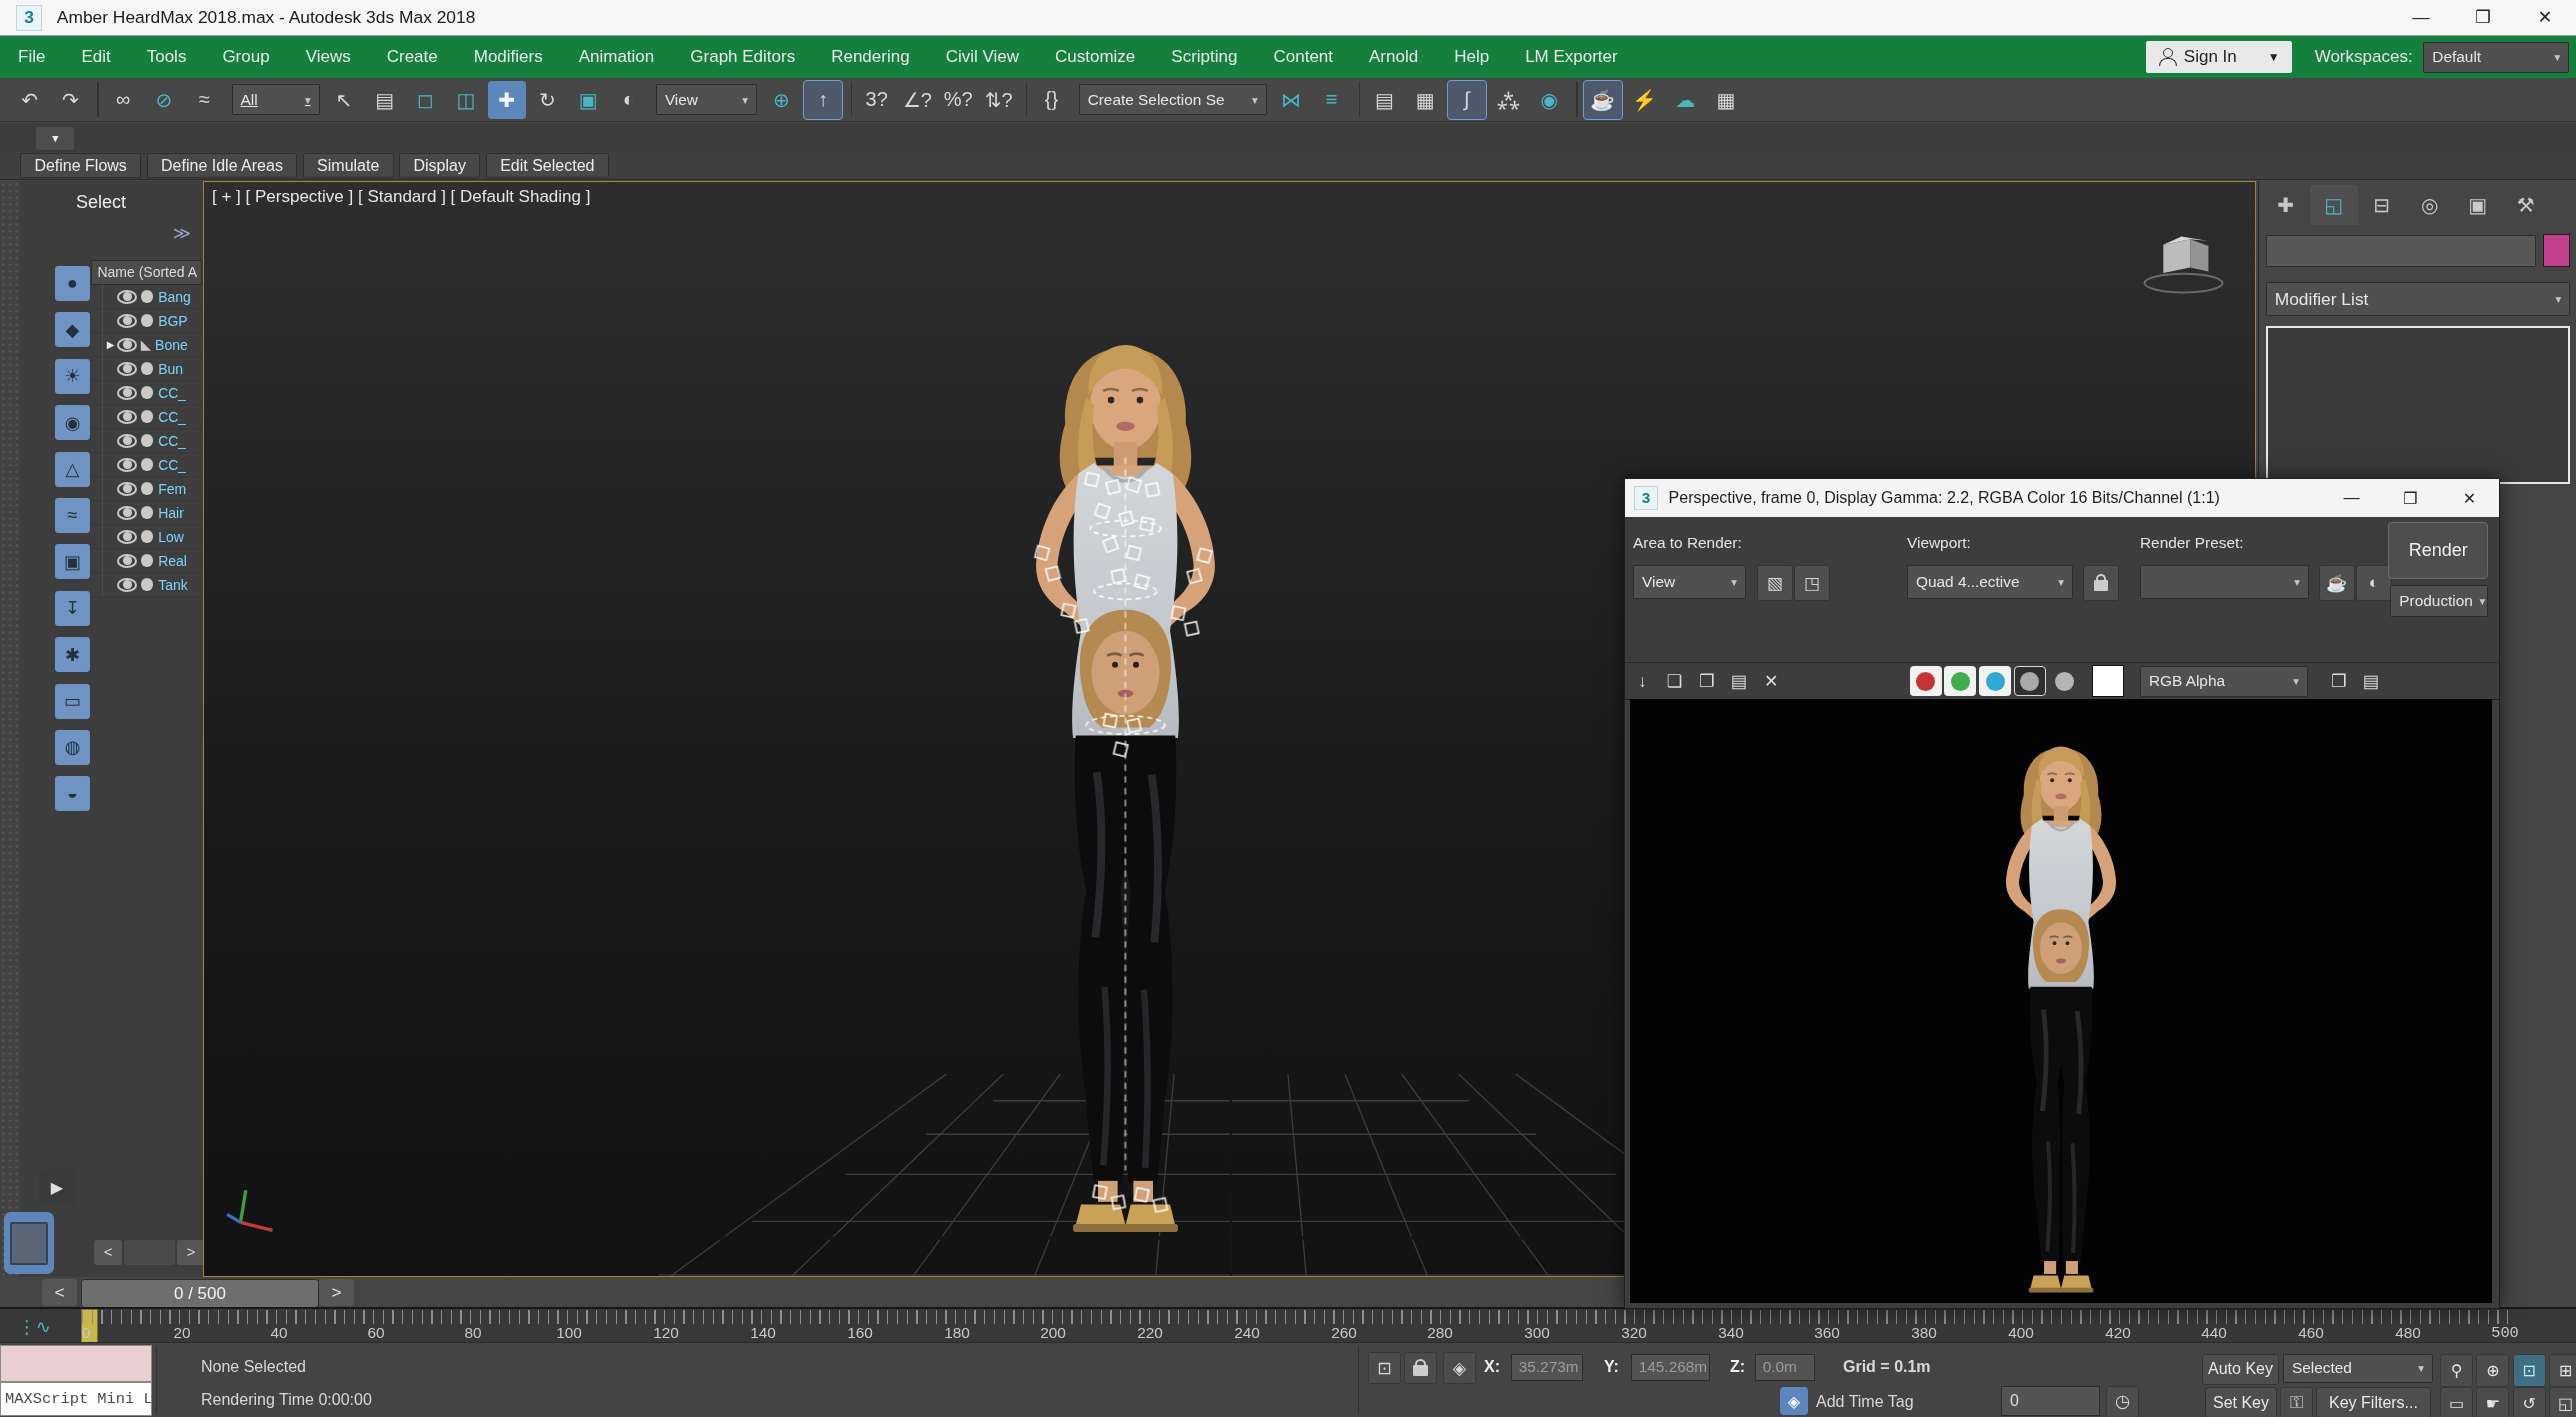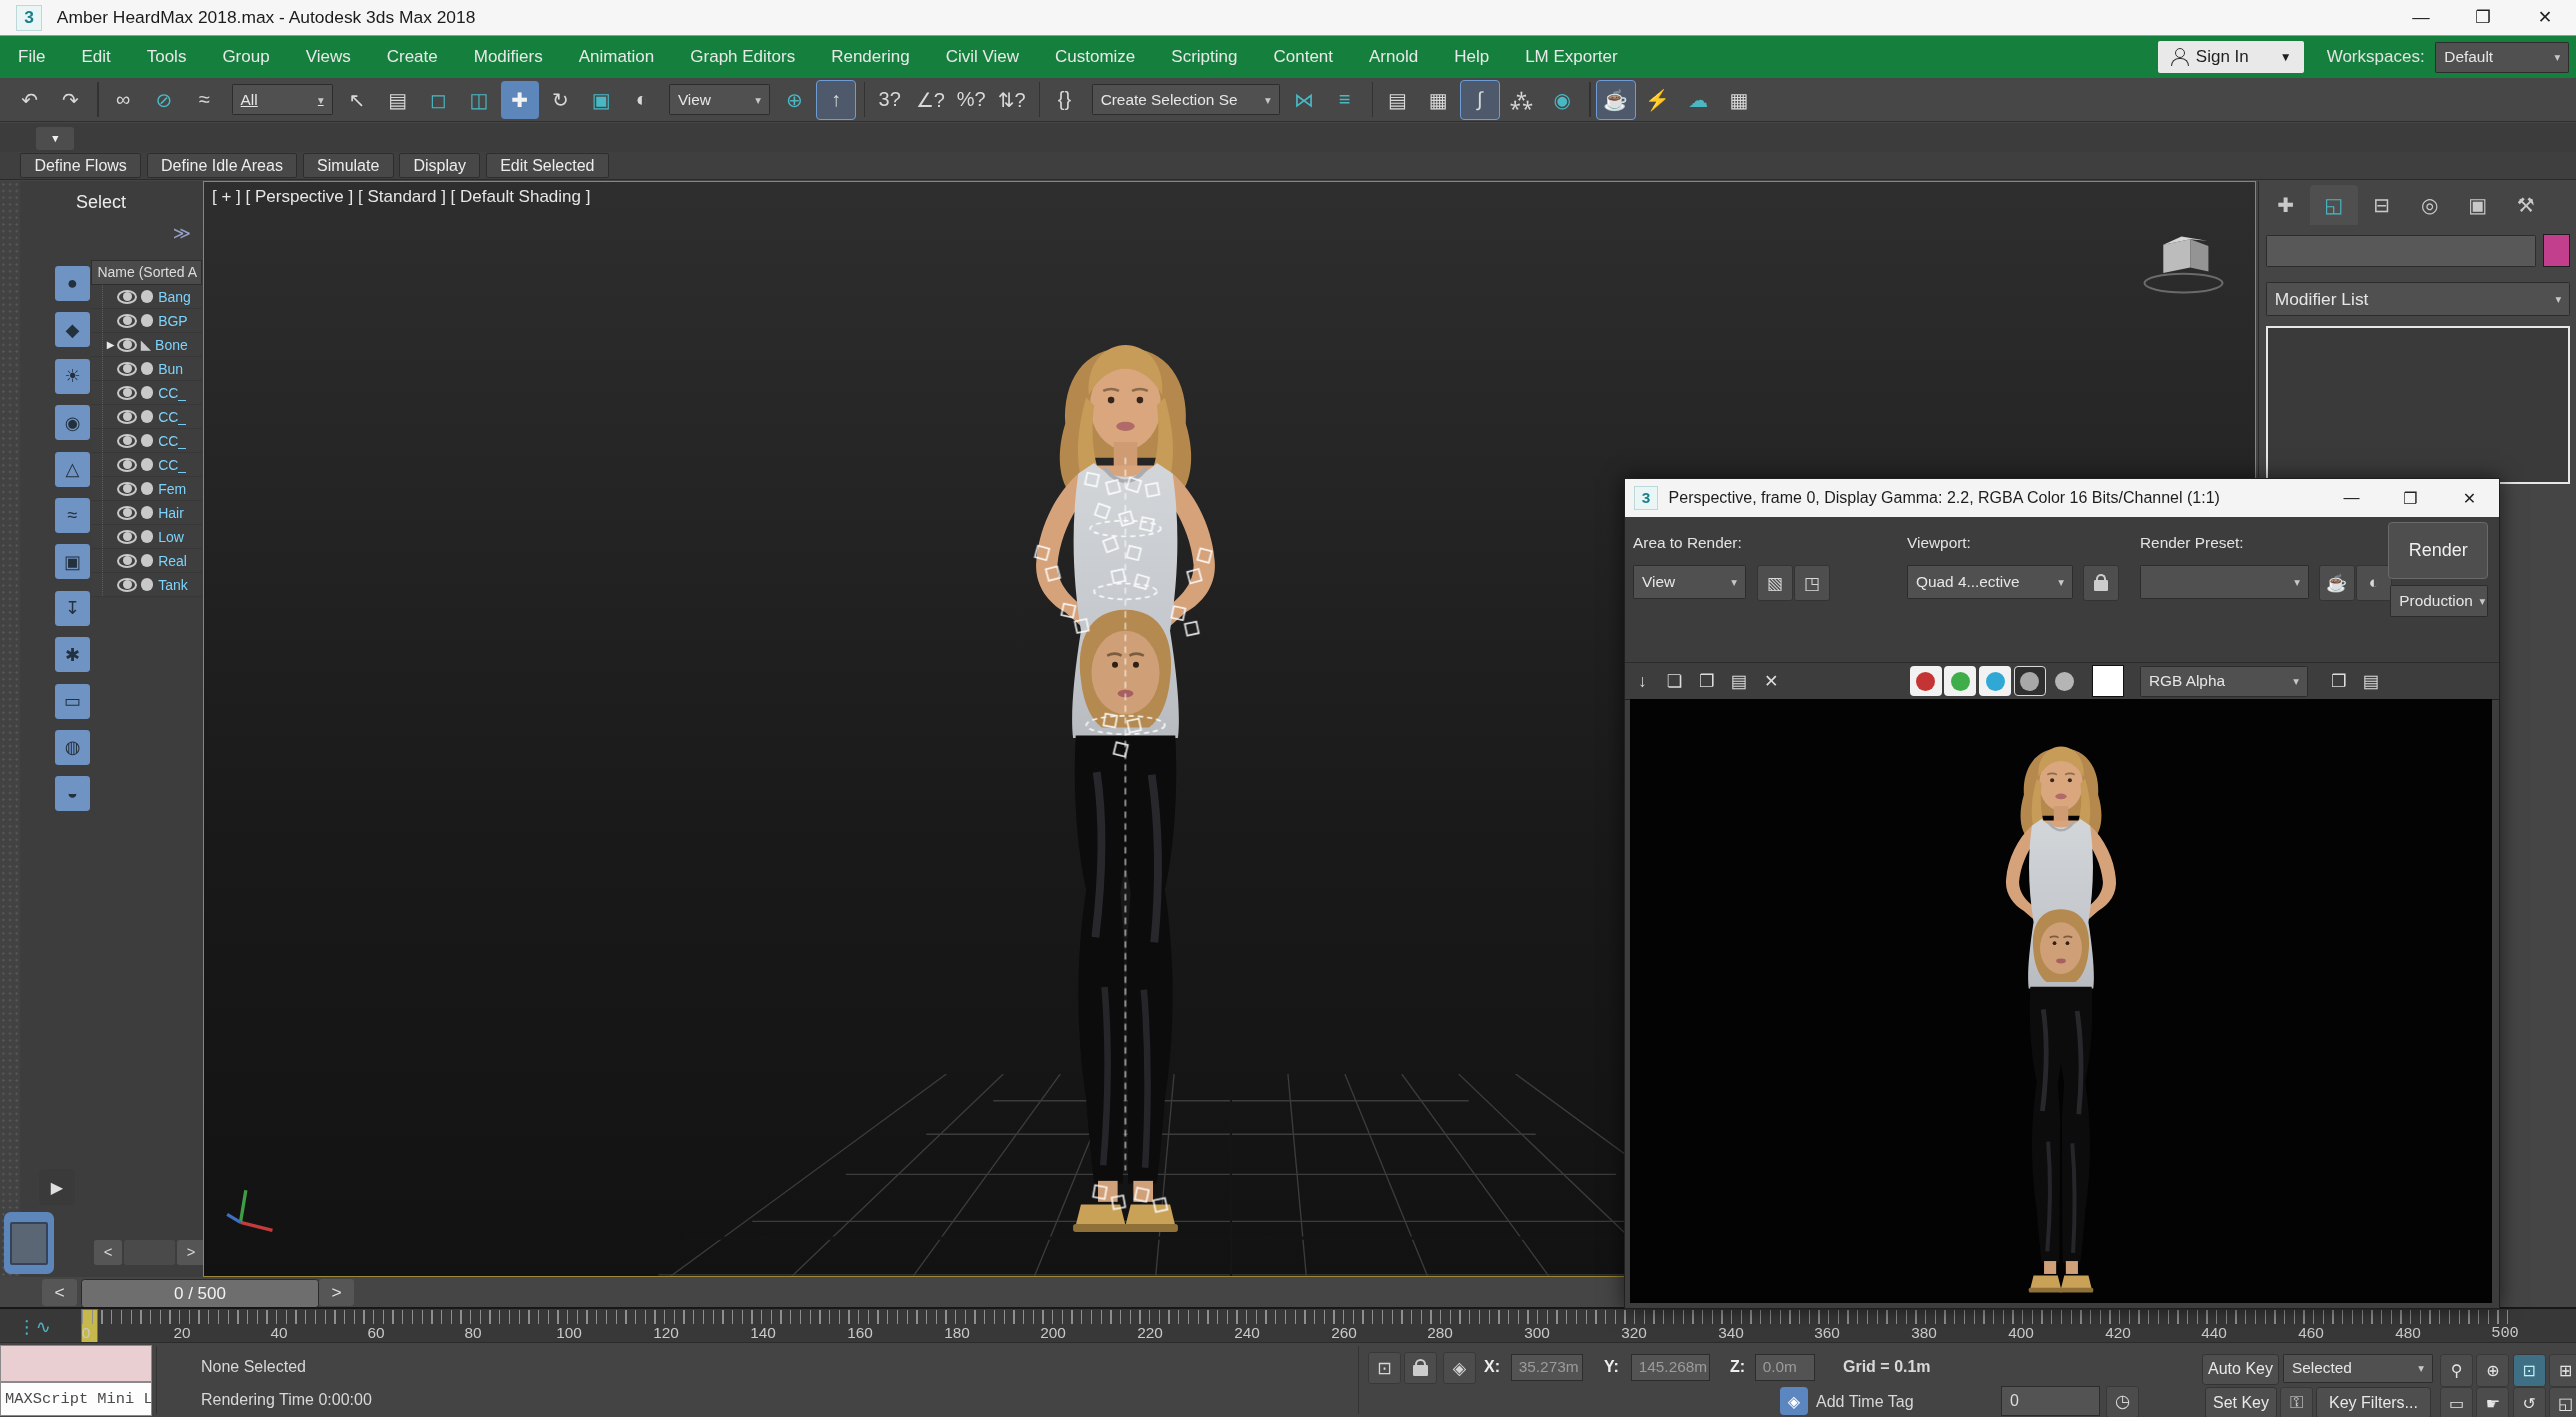--- a/index.html
+++ b/index.html
@@ -15,21 +15,21 @@
   
   .menubar{position:absolute;left:0;top:36px;width:2576px;height:42px;background:#15803d;border-bottom:0.7px solid #2a2a2a;display:flex;align-items:center}
   .menu-item{color:#e8e8e8;font-size:17px;padding:0 18px;line-height:42px}
   .menubar-right{margin-left:auto;display:flex;align-items:center;margin-right:6.7px}
   .signin-btn{background:#e9e9e9;color:#1f1f1f;height:32px;border-radius:2px;display:flex;align-items:center;padding:0 12px;font-size:17px}
   .person-icon{width:17.4px;height:17.4px;position:relative;margin-right:8px}
   .person-icon::before{content:"";position:absolute;left:4.7px;top:0;width:8px;height:8px;border:1.3px solid #333;border-radius:50%}
   .person-icon::after{content:"";position:absolute;left:0.7px;top:9.4px;width:16px;height:7.4px;border:1.3px solid #333;border-bottom:none;border-radius:8px 8px 0 0}
   .signin-arrow{margin-left:31px;font-size:12px}
   .ws-label{color:#e2e2e2;font-size:17px;margin:0 10.7px 0 23px}
-  .ws-dd{width:134px;height:31px}
+  .ws-dd{width:146px;height:31px}
 
   
   .toolbar{position:absolute;left:0;top:78px;width:2576px;height:44px;background:#474747;border-bottom:0.7px solid #2f2f2f;display:flex;align-items:center;padding-left:10.7px;box-sizing:border-box}
   .tb-btn{width:38px;height:38px;margin-right:2.7px;border-radius:4px;display:flex;align-items:center;justify-content:center;font-size:20px;color:#d8d8d8;flex:none}
   .tb-btn.teal{color:#49b8c4}
   .tb-btn.active{background:#5d86bb;color:#f2f2f2}
   .tb-btn.framed{border:1.3px solid #6f9cd4;background:#4e5a6b}
   .tb-sep{width:1.3px;height:35px;background:#323232;margin:0 5.4px;flex:none}
   .dd{background:#505050;border:0.7px solid #2c2c2c;color:#e6e6e6;display:flex;align-items:center;justify-content:space-between;padding:0 8px;font-size:15.4px;box-sizing:border-box;border-radius:1.3px}
   .dd .arr{color:#c8c8c8;font-size:11.4px;margin-left:6.7px}
@@ -192,21 +192,21 @@
     </div>
   </div>
 
   <div class="toolbar" id="main-toolbar">
       <div class="tb-btn">↶</div>
       <div class="tb-btn">↷</div>
       <div class="tb-sep"></div>
       <div class="tb-btn">∞</div>
       <div class="tb-btn teal">⊘</div>
       <div class="tb-btn">≈</div>
-      <div class="dd tb-dd" style="width: 101px; text-decoration: underline;">
+      <div class="dd tb-dd" style="width: 88px; text-decoration: underline;">
         <span>All</span>
         <span class="arr">▾</span>
       </div>
       <div class="tb-btn">↖</div>
       <div class="tb-btn">▤</div>
       <div class="tb-btn teal">◻</div>
       <div class="tb-btn teal">◫</div>
       <div class="tb-btn active">✚</div>
       <div class="tb-btn">↻</div>
       <div class="tb-btn teal">▣</div>

